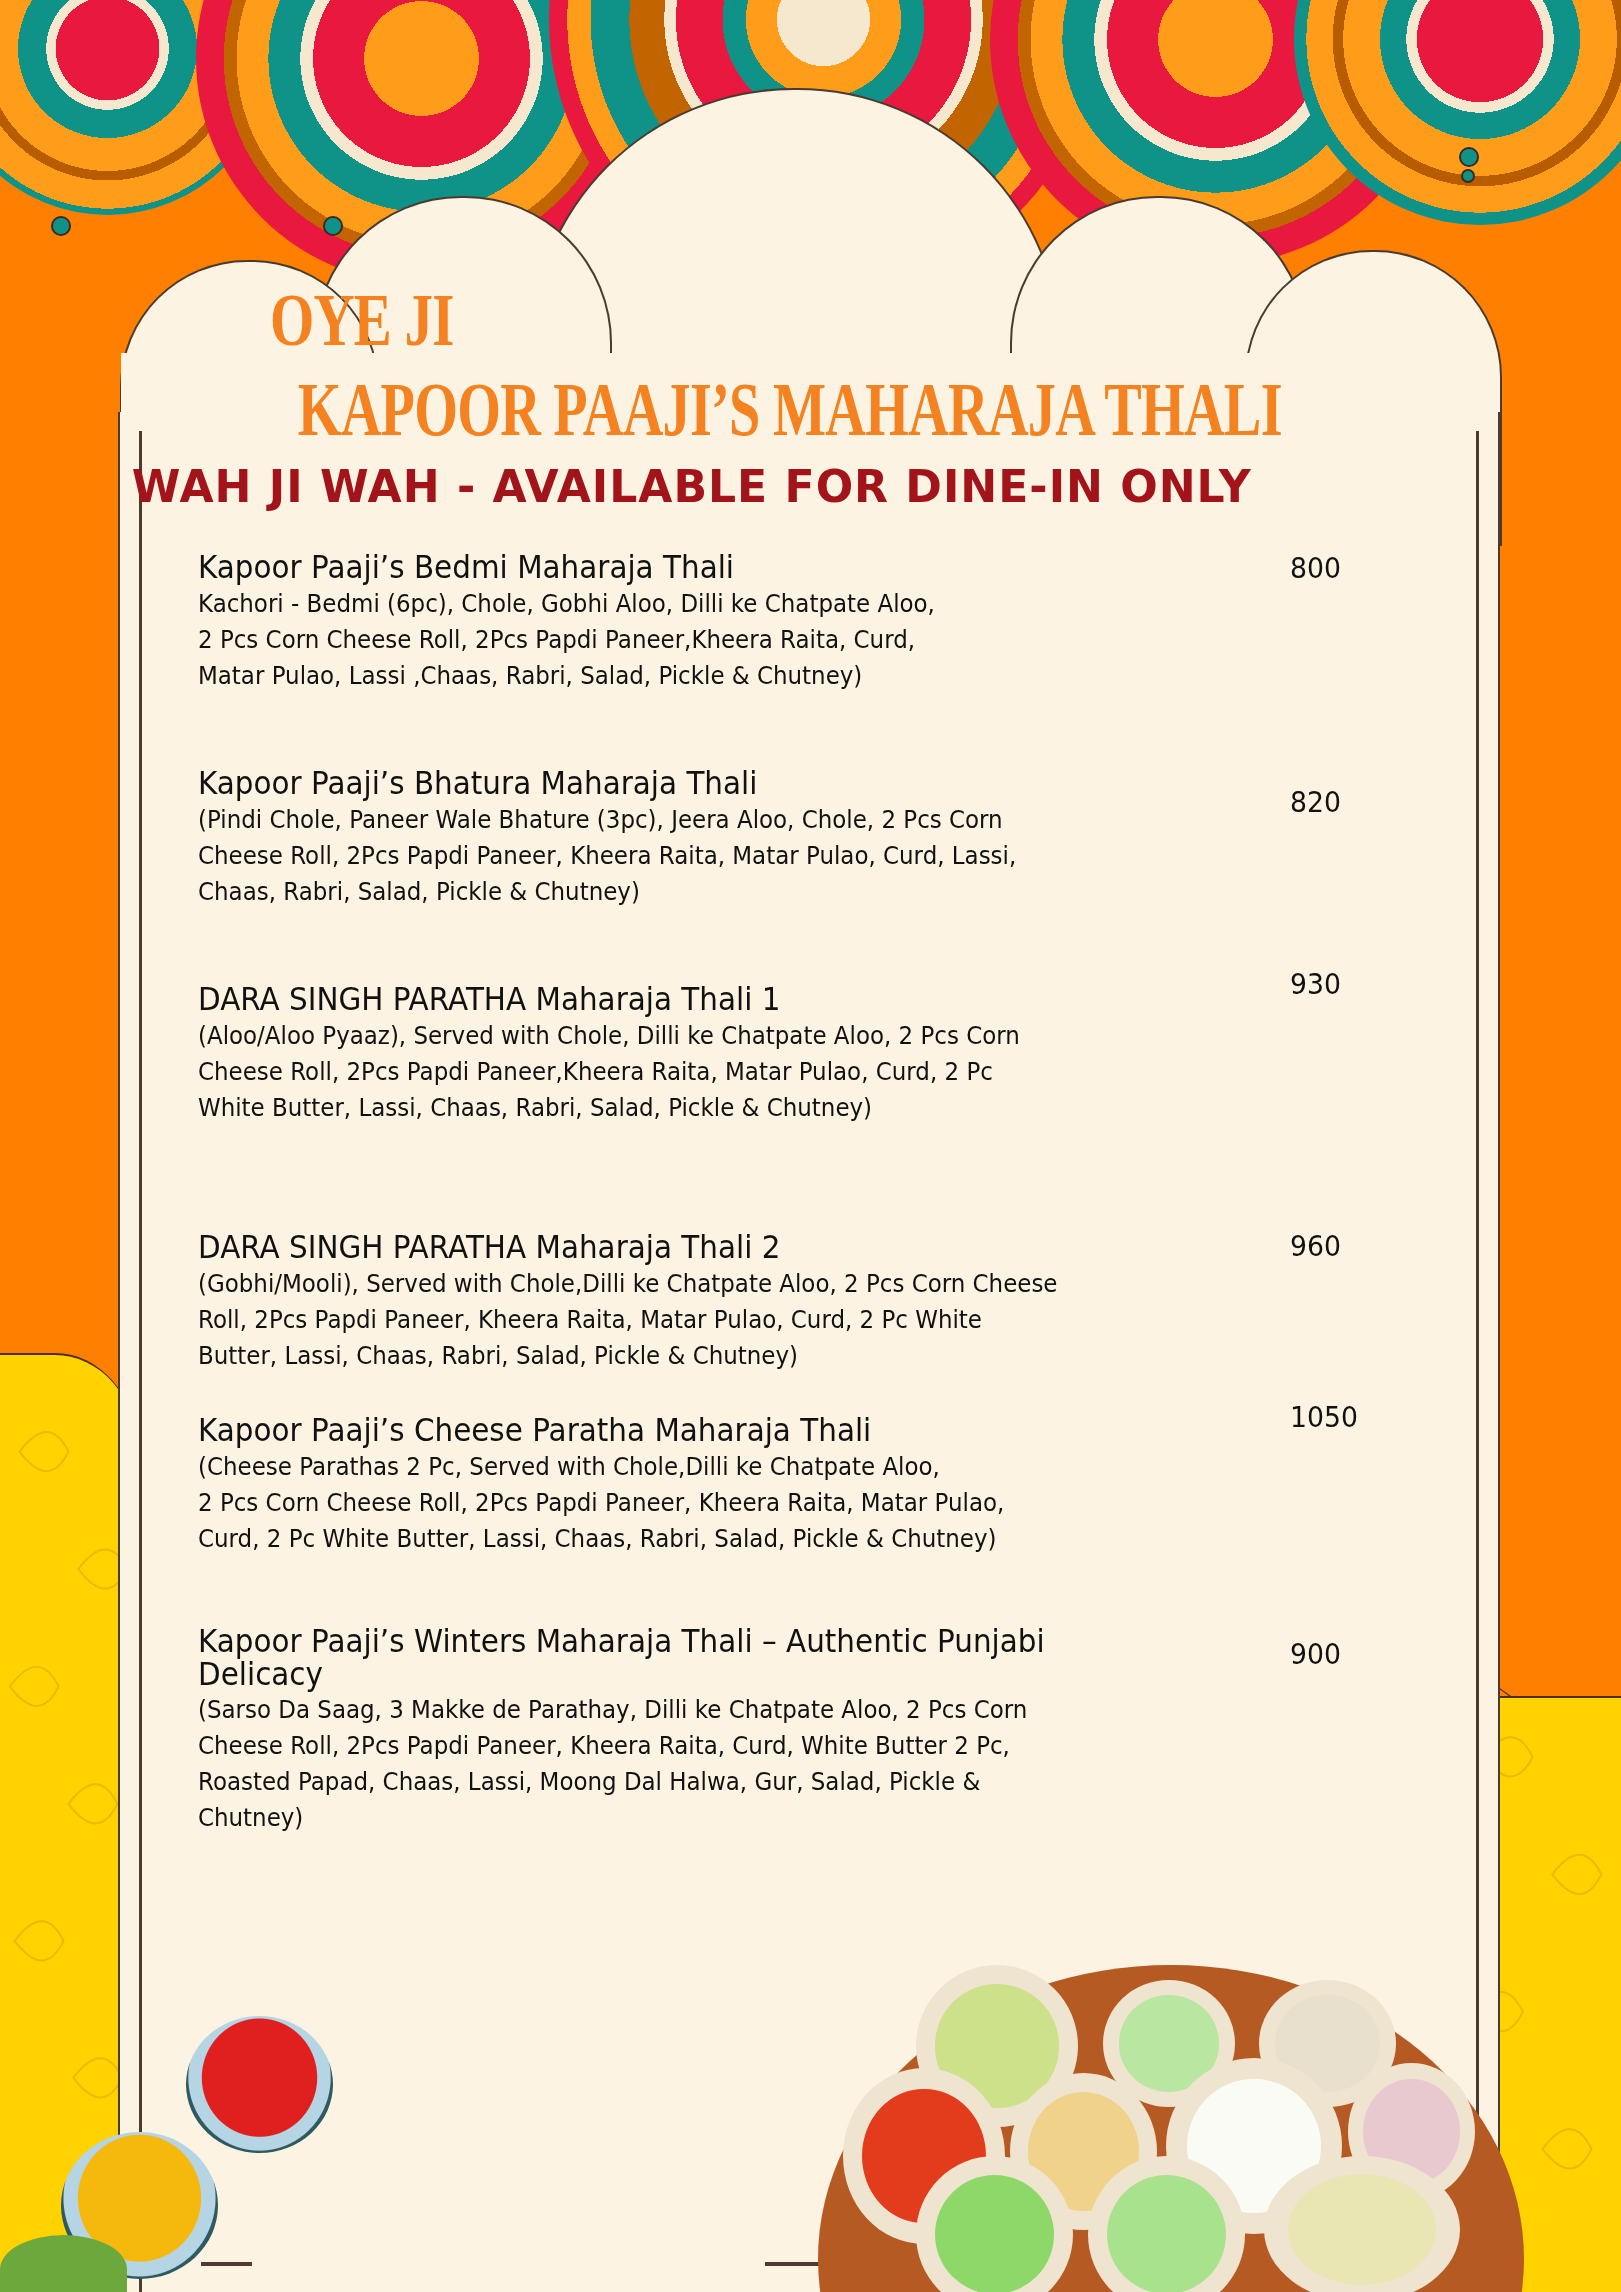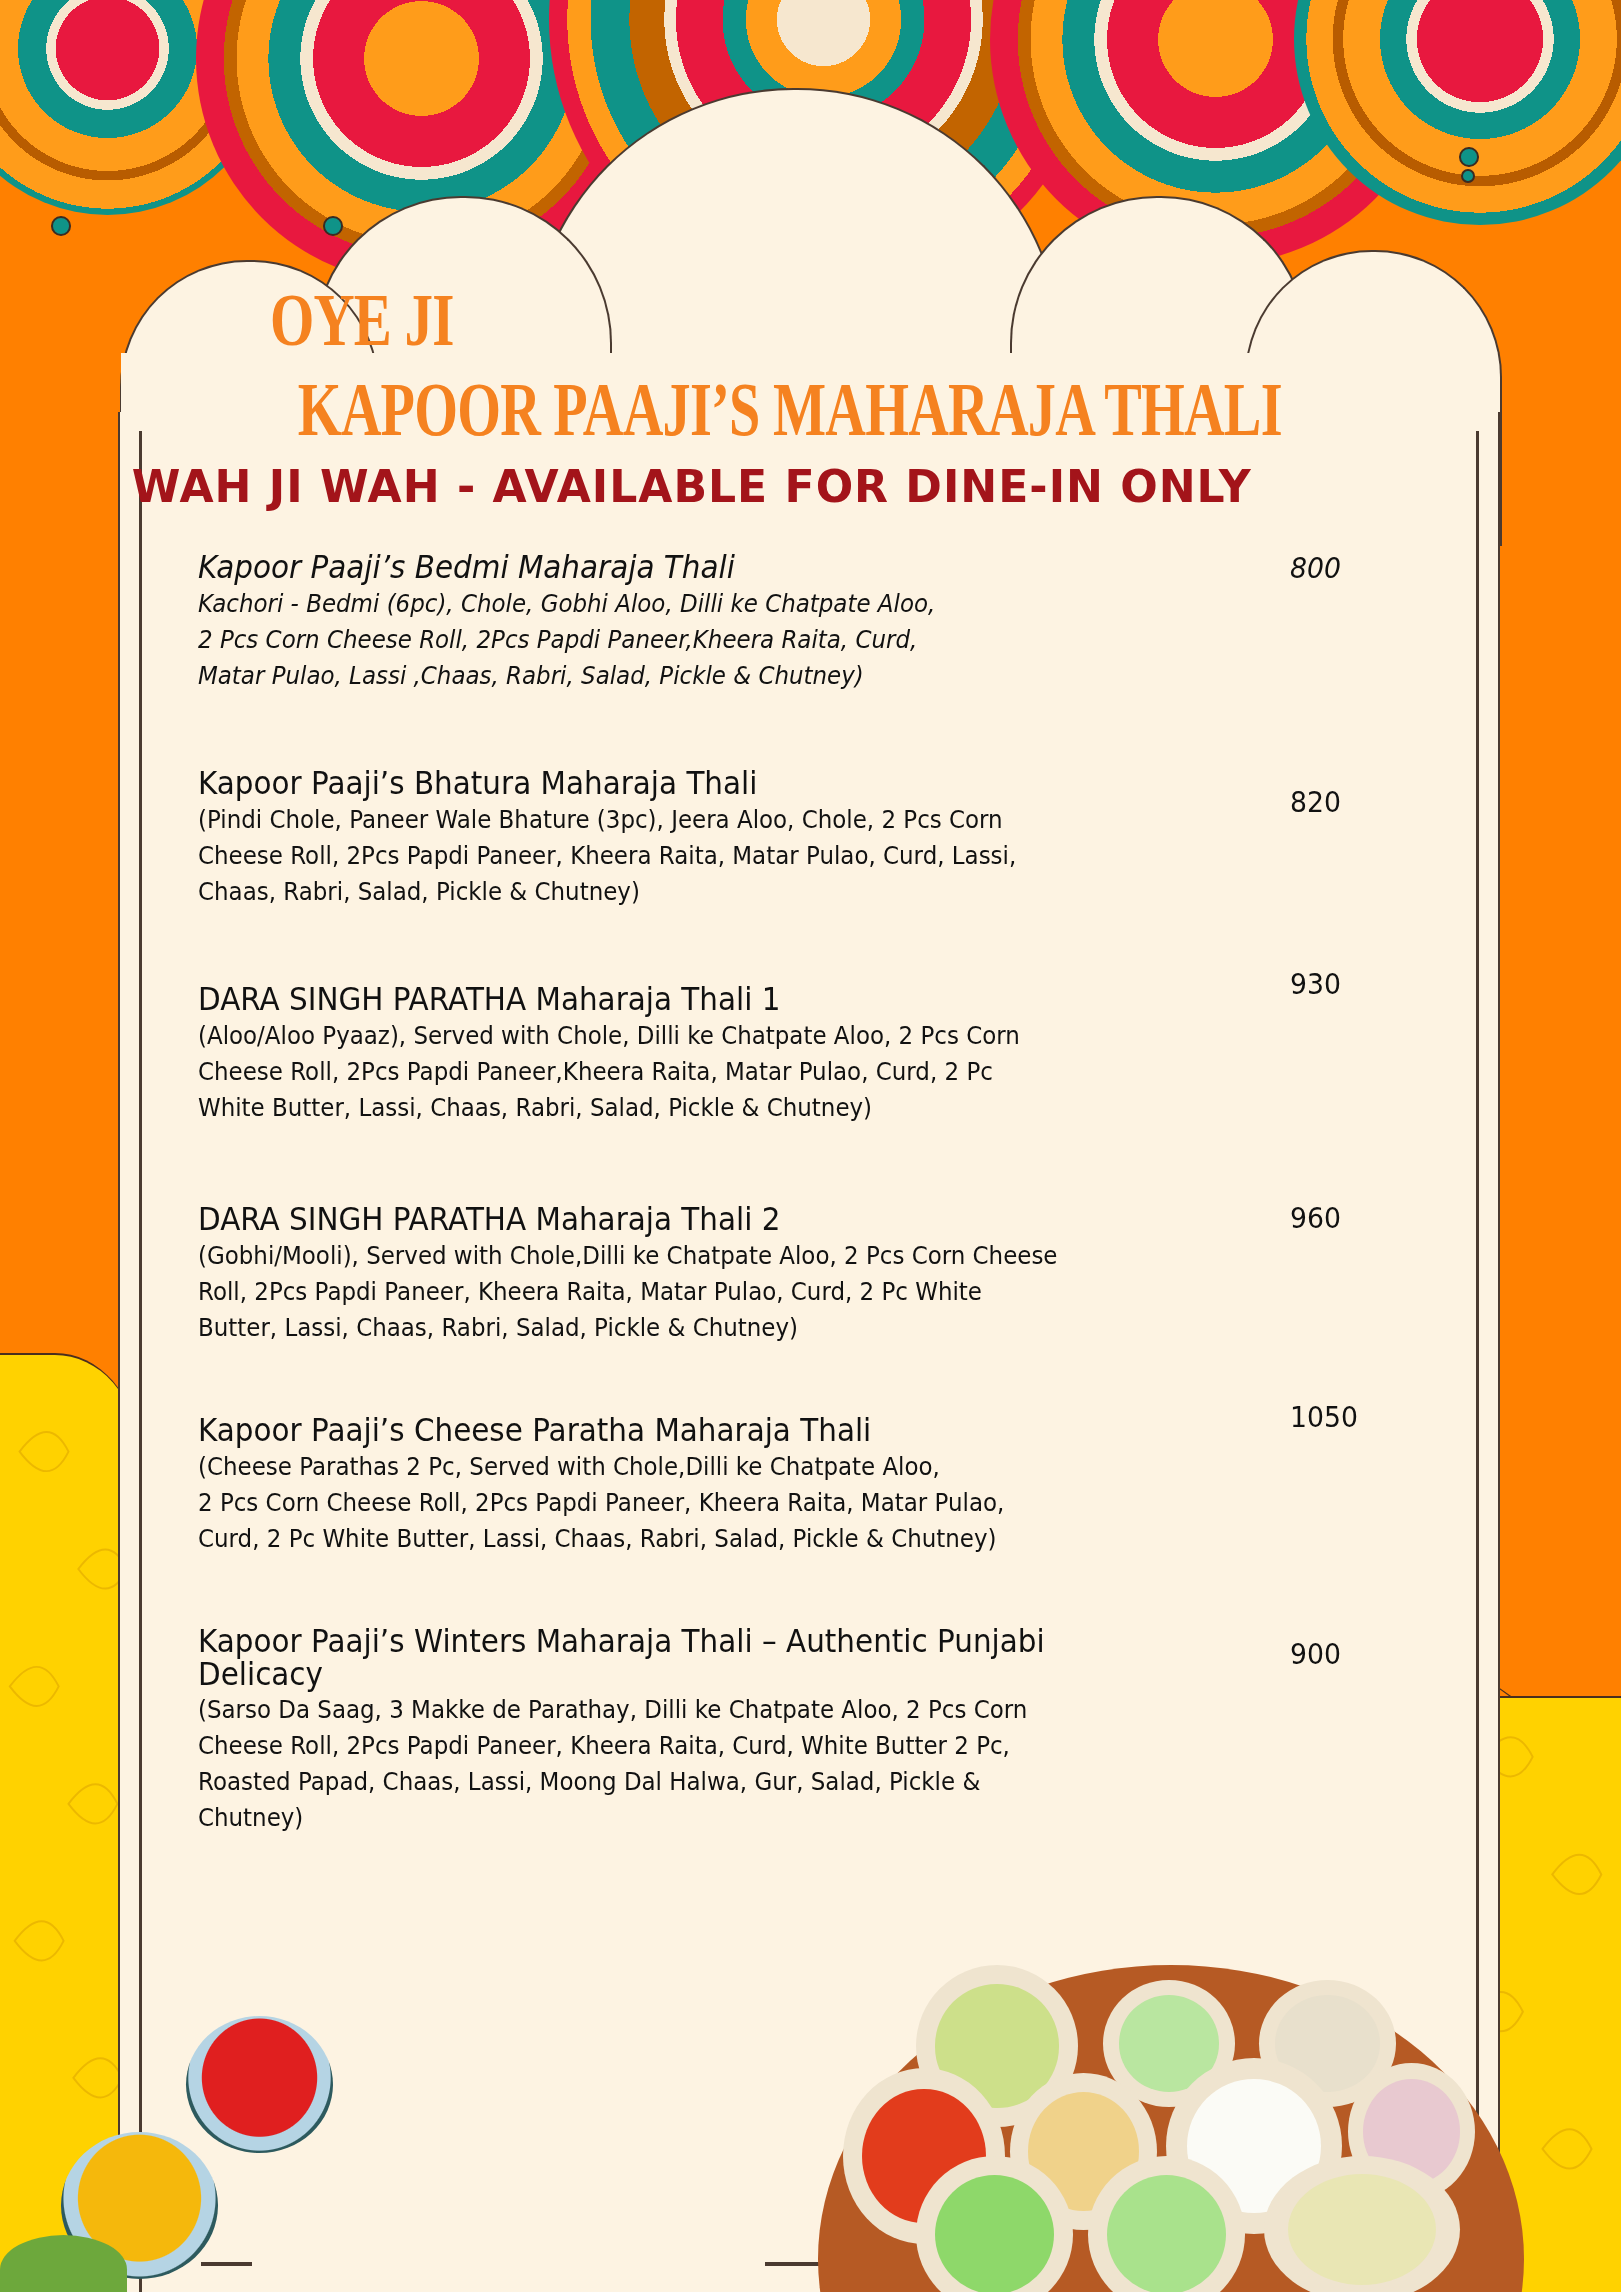--- a/index.html
+++ b/index.html
@@ -152,42 +152,42 @@
   <div class="panel-inner-line" style="left:1476px;top:431px;"></div>
 </div>
 
 <div class="header">
   <div class="title-1">OYE JI</div>
   <div class="title-2">KAPOOR PAAJI’S MAHARAJA THALI</div>
   <div class="subtitle">WAH JI WAH - AVAILABLE FOR DINE-IN ONLY</div>
 </div>
 
 <div class="menu">
-  <div class="item" style="top:0px;font-style:italic;">
+  <div class="item" style="top:0px;">
     <div class="item-name">Kapoor Paaji’s Bedmi Maharaja Thali</div>
     <div class="item-price" style="top:2px;">800</div>
     <div class="item-desc">Kachori - Bedmi (6pc),  Chole, Gobhi Aloo, Dilli ke Chatpate Aloo,
 2 Pcs Corn Cheese Roll, 2Pcs Papdi Paneer,Kheera Raita, Curd,
 Matar Pulao, Lassi ,Chaas, Rabri, Salad, Pickle &amp; Chutney)</div>
   </div>
   <div class="item" style="top:216px;">
     <div class="item-name">Kapoor Paaji’s Bhatura Maharaja Thali</div>
     <div class="item-price" style="top:19.6px;">820</div>
     <div class="item-desc">(Pindi Chole, Paneer Wale Bhature (3pc), Jeera Aloo, Chole, 2 Pcs Corn
 Cheese Roll, 2Pcs Papdi Paneer,  Kheera Raita, Matar Pulao, Curd,  Lassi,
 Chaas, Rabri, Salad, Pickle &amp; Chutney)</div>
   </div>
   <div class="item" style="top:432px;">
     <div class="item-name">DARA SINGH PARATHA Maharaja Thali 1</div>
     <div class="item-price" style="top:-13.7px;">930</div>
     <div class="item-desc">(Aloo/Aloo Pyaaz),  Served with Chole,  Dilli ke Chatpate Aloo, 2 Pcs Corn
 Cheese Roll, 2Pcs Papdi Paneer,Kheera Raita,  Matar Pulao, Curd, 2 Pc
 White Butter,  Lassi, Chaas, Rabri, Salad, Pickle &amp; Chutney)</div>
   </div>
-  <div class="item" style="top:652px;">
+  <div class="item" style="top:680px;">
     <div class="item-name">DARA SINGH PARATHA Maharaja Thali 2</div>
     <div class="item-price" style="top:0px;">960</div>
     <div class="item-desc">(Gobhi/Mooli), Served with Chole,Dilli ke Chatpate Aloo, 2 Pcs Corn Cheese
 Roll, 2Pcs Papdi Paneer, Kheera Raita, Matar Pulao, Curd, 2 Pc White
 Butter, Lassi, Chaas, Rabri, Salad, Pickle &amp; Chutney)</div>
   </div>
   <div class="item" style="top:863px;">
     <div class="item-name">Kapoor Paaji’s Cheese Paratha Maharaja Thali</div>
     <div class="item-price" style="top:-11.8px;">1050</div>
     <div class="item-desc">(Cheese Parathas 2 Pc, Served with Chole,Dilli ke Chatpate Aloo,

